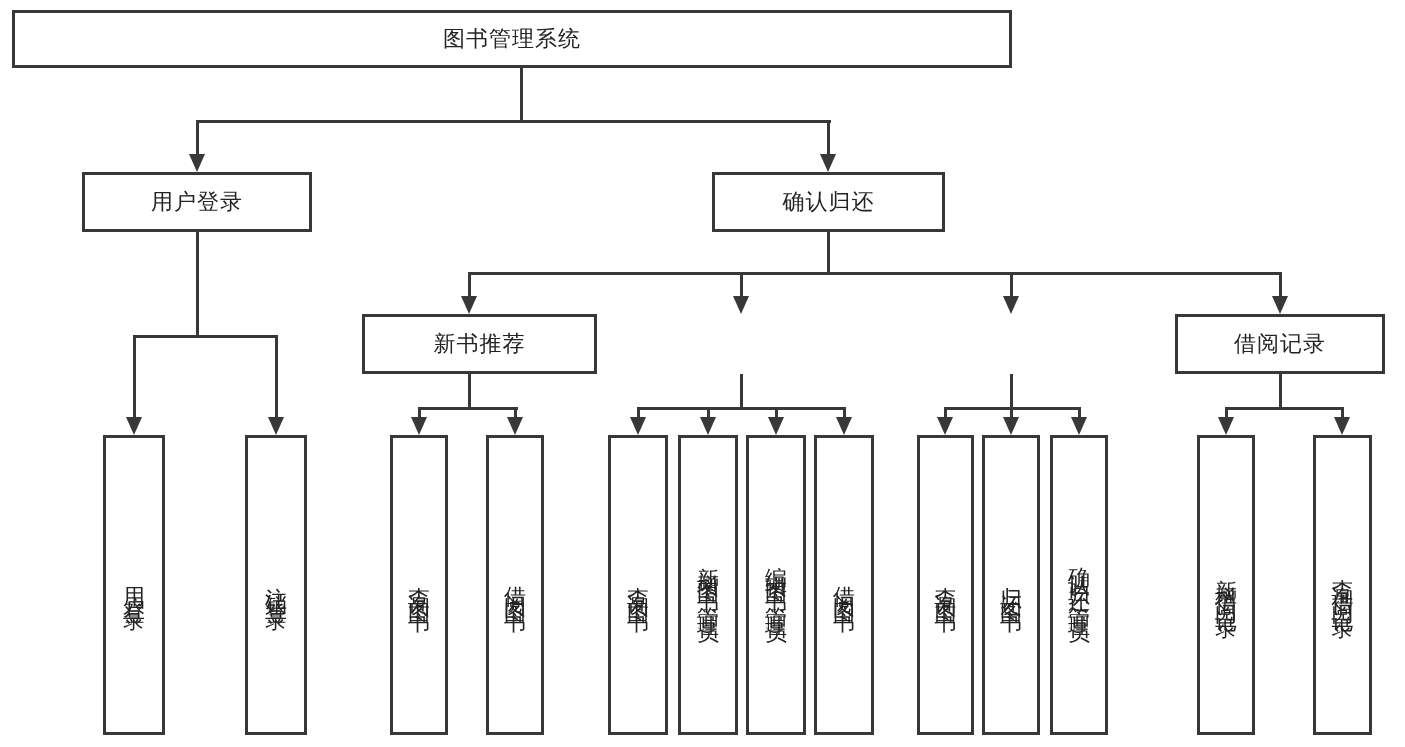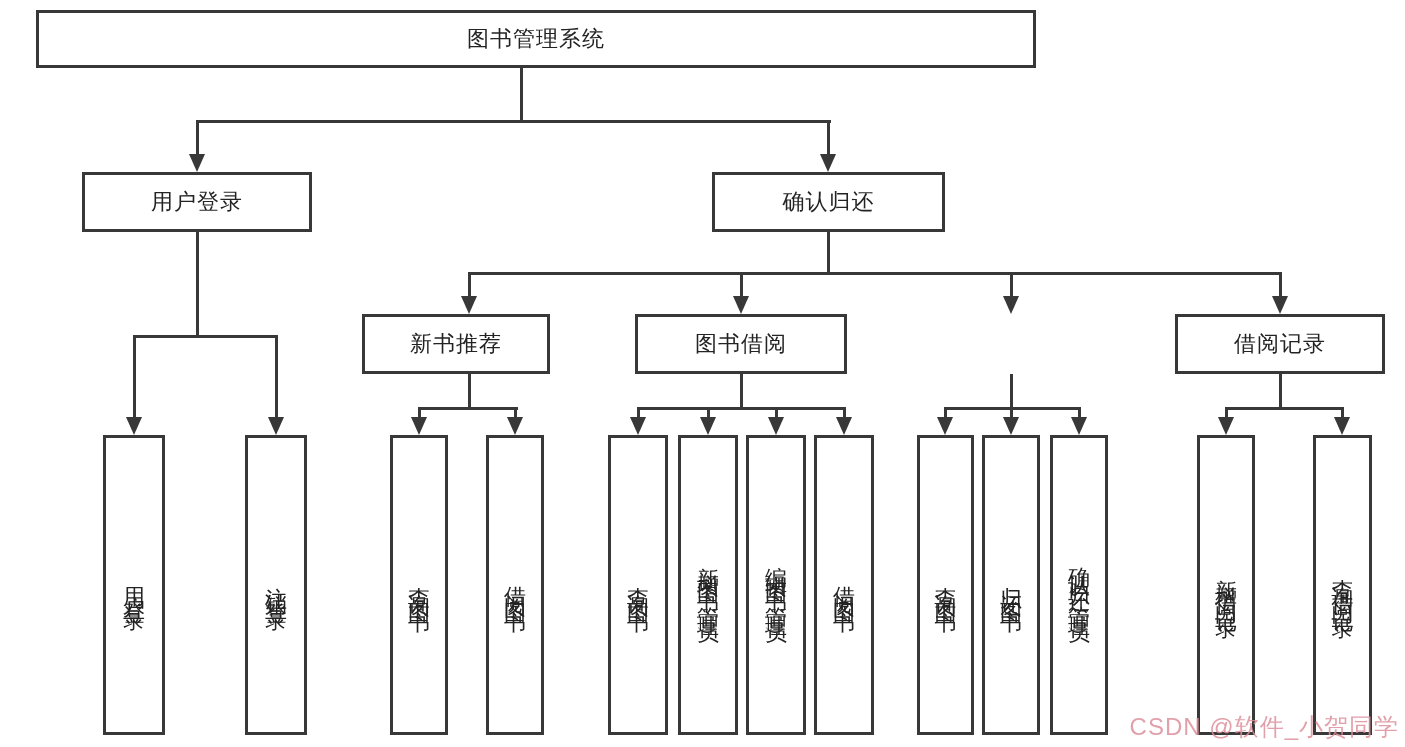--- a/index.html
+++ b/index.html
@@ -60,39 +60,36 @@
     z-index:5;
     letter-spacing:1px;
     white-space:nowrap;
   }
 </style>
 </head>
 <body>
 
 <div class="canvas">
 
-  <div class="hbox" style="left:36px;top:10px;width:1000px;height:58px">
+  <div class="hbox" style="left:12px;top:10px;width:1000px;height:58px">
     <span>图书管理系统</span>
   </div>
 
   <div class="hbox" style="left:82px;top:172px;width:230px;height:60px">
     <span>用户登录</span>
   </div>
 
   <div class="hbox" style="left:712px;top:172px;width:233px;height:60px">
     <span>确认归还</span>
   </div>
 
-  <div class="hbox" style="left:362px;top:314px;width:188px;height:60px">
+  <div class="hbox" style="left:362px;top:314px;width:235px;height:60px">
     <span>新书推荐</span>
   </div>
 
-  <div class="hbox" style="left:635px;top:314px;width:212px;height:60px">
-    <span>图书借阅</span>
-  </div>
 
 
   <div class="hbox" style="left:1175px;top:314px;width:210px;height:60px">
     <span>借阅记录</span>
   </div>
 
   <div class="vbox" style="left:103px;width:62px">
     <span class="vtext">用户登录</span>
   </div>
   <div class="vbox" style="left:245px;width:62px">
@@ -188,15 +185,14 @@
   <i class="lv" style="left:1078px;top:407px;height:12px"></i>
   <i class="ah" style="left:1071px;top:417px"></i>
 
   <i class="lv" style="left:1279px;top:374px;height:36px"></i>
   <i class="lh" style="left:1225px;top:407px;width:119px"></i>
   <i class="lv" style="left:1225px;top:407px;height:12px"></i>
   <i class="ah" style="left:1218px;top:417px"></i>
   <i class="lv" style="left:1341px;top:407px;height:12px"></i>
   <i class="ah" style="left:1334px;top:417px"></i>
 
-  <div class="watermark">CSDN @软件_小贺同学</div>
 
 </div>
 
 </body></html>

